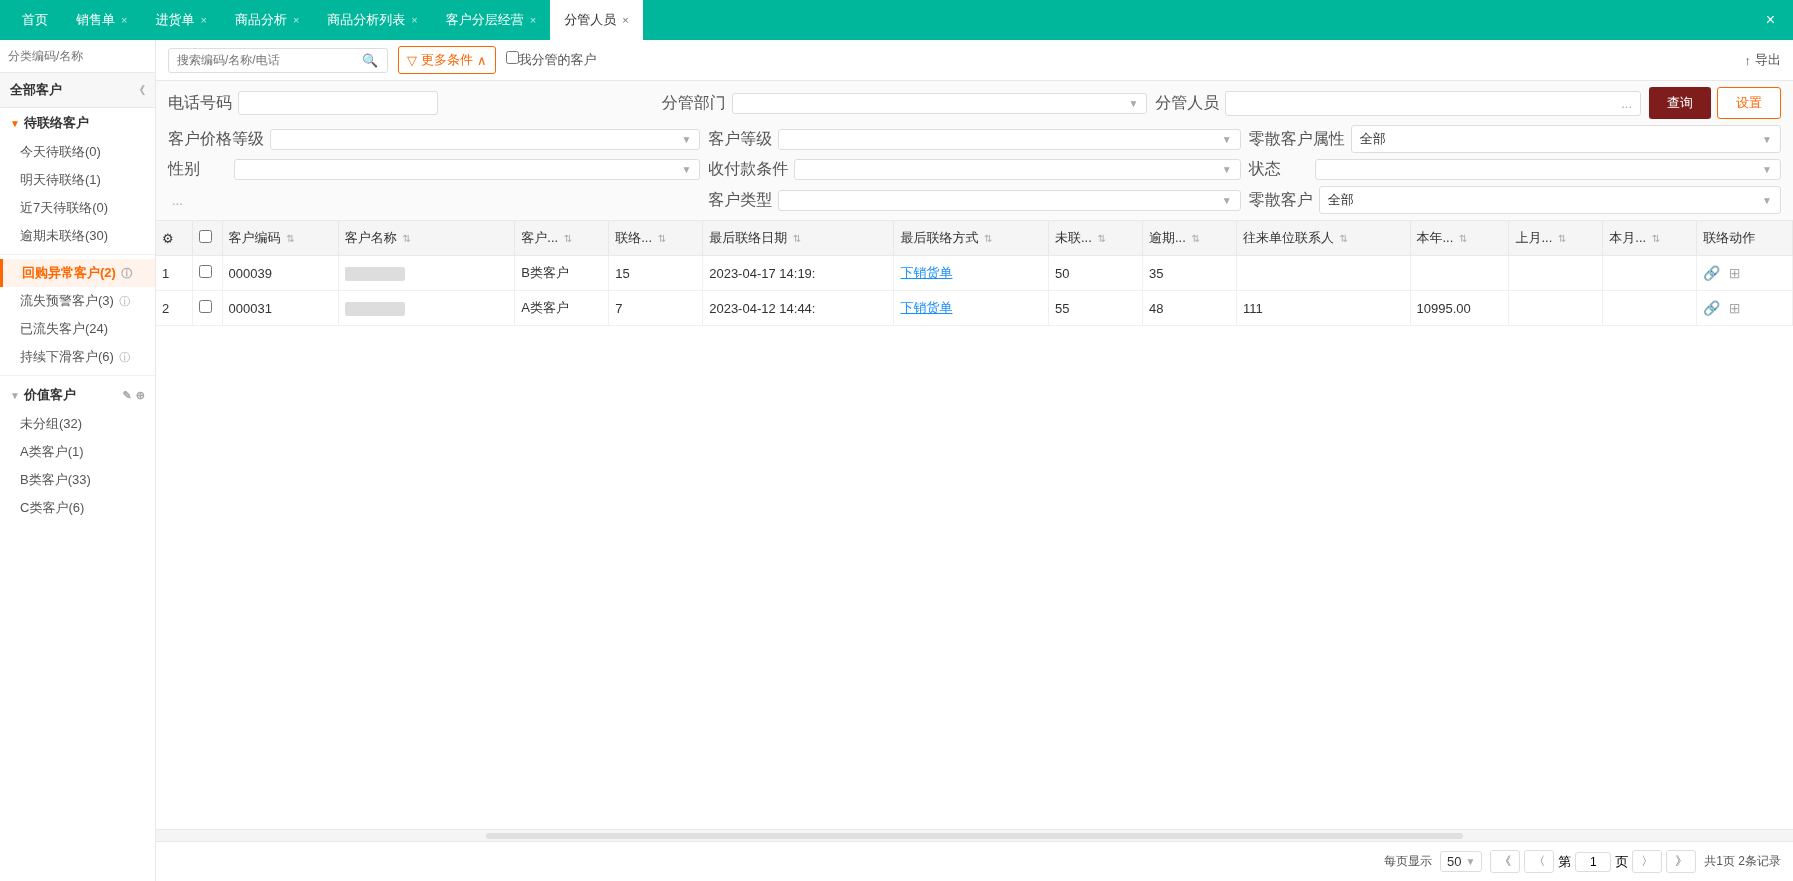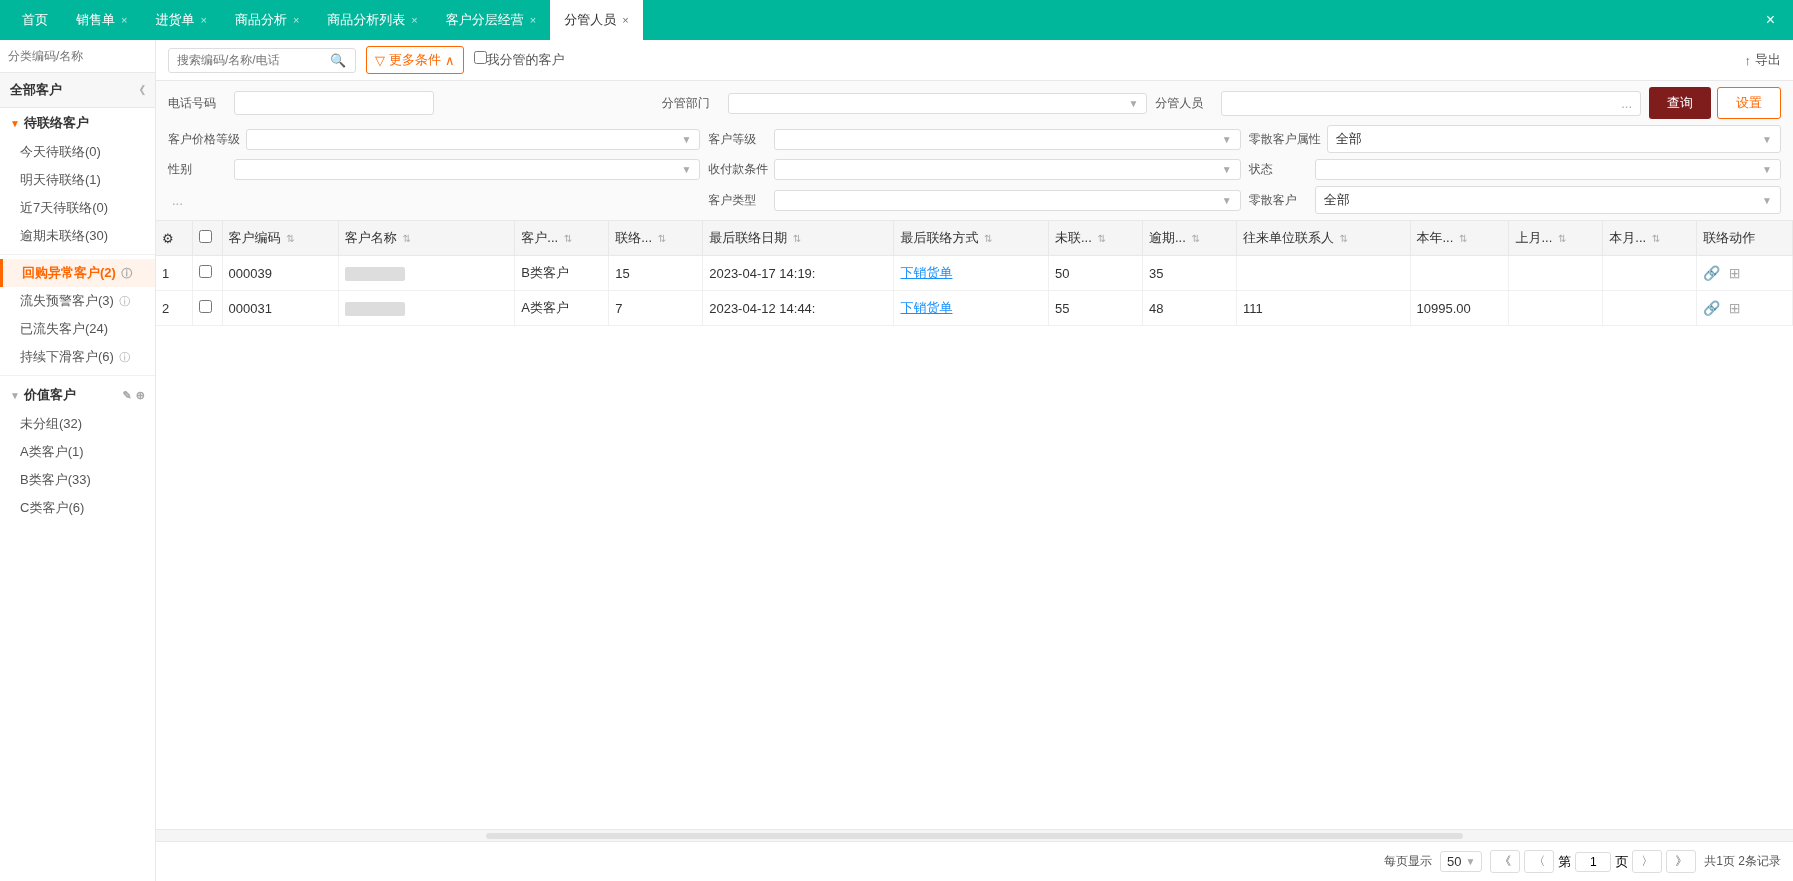--- a/index.html
+++ b/index.html
@@ -154,21 +154,21 @@
       gap: 10px;
       flex-wrap: wrap;
     }
     .filter-search {
       display: flex;
       align-items: center;
       border: 1px solid #ddd;
       border-radius: 3px;
       padding: 4px 8px;
       gap: 4px;
-      width: 188px;
+      width: 220px;
     }
     .filter-search input { border: none; outline: none; font-size: 12px; color: #999; width: 100%; }
     .filter-search .icon { color: #aaa; }
     .filter-more {
       display: flex;
       align-items: center;
       gap: 4px;
       color: #f60;
       cursor: pointer;
       font-size: 12px;
@@ -207,21 +207,21 @@
       gap: 8px;
       margin-bottom: 6px;
     }
     .adv-row:last-child { margin-bottom: 0; }
     .filter-field {
       display: flex;
       align-items: center;
       gap: 6px;
       flex: 1;
     }
-    .filter-field label { color: #555; font-size: 12px; white-space: nowrap; min-width: 60px; }
+    .filter-field label { color: #555; font-size: 16px; white-space: nowrap; min-width: 60px; }
     .filter-select {
       flex: 1;
       border: 1px solid #ddd;
       border-radius: 3px;
       padding: 4px 8px;
       font-size: 12px;
       color: #333;
       display: flex;
       align-items: center;
       justify-content: space-between;

